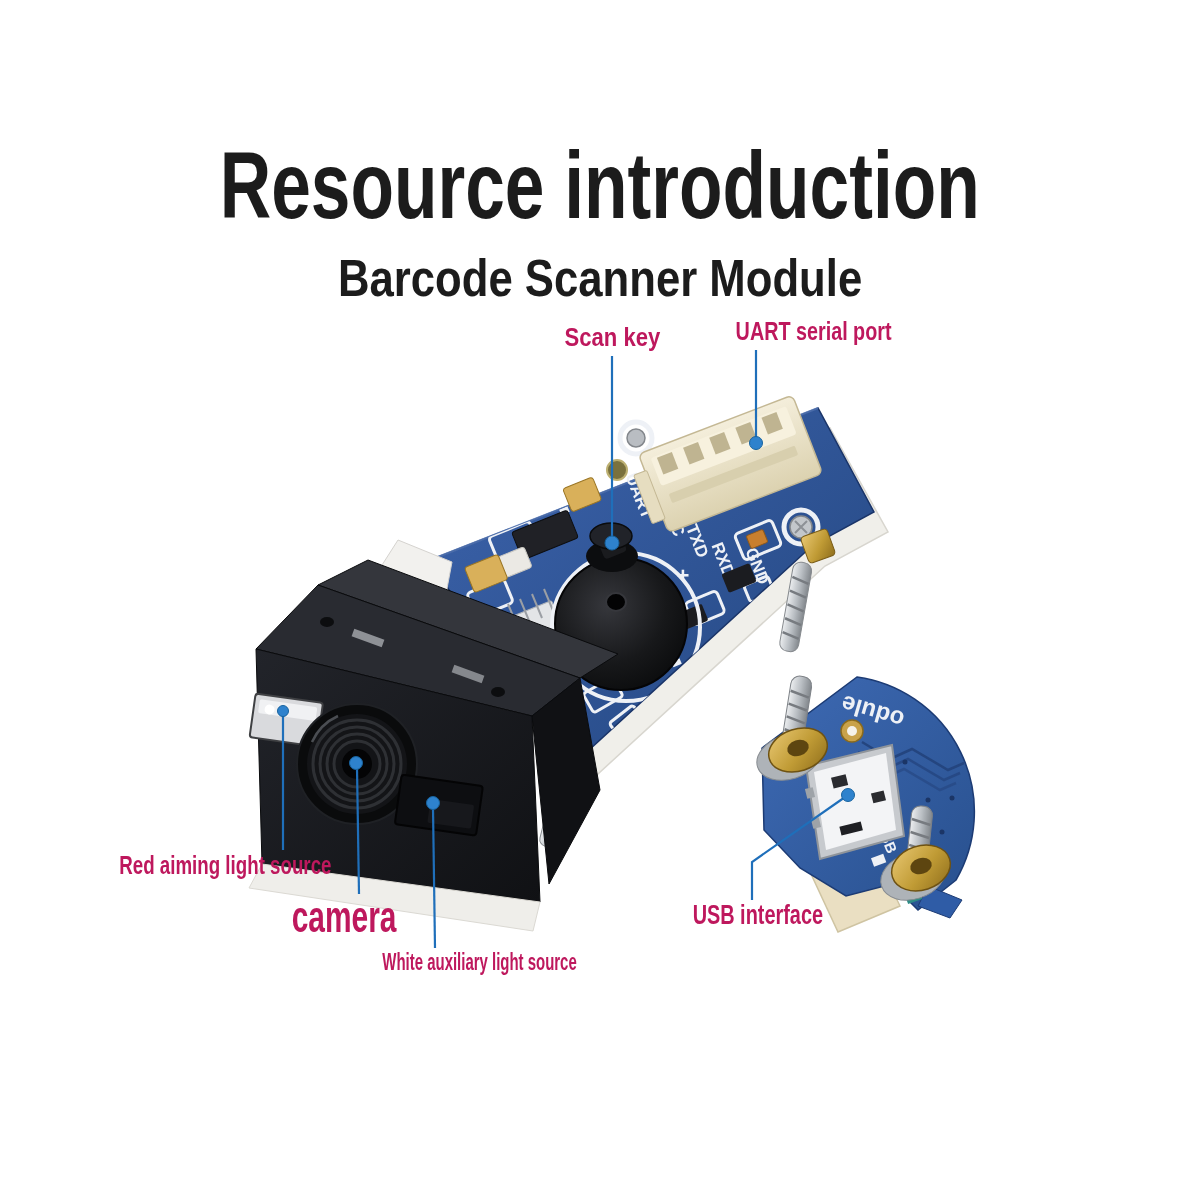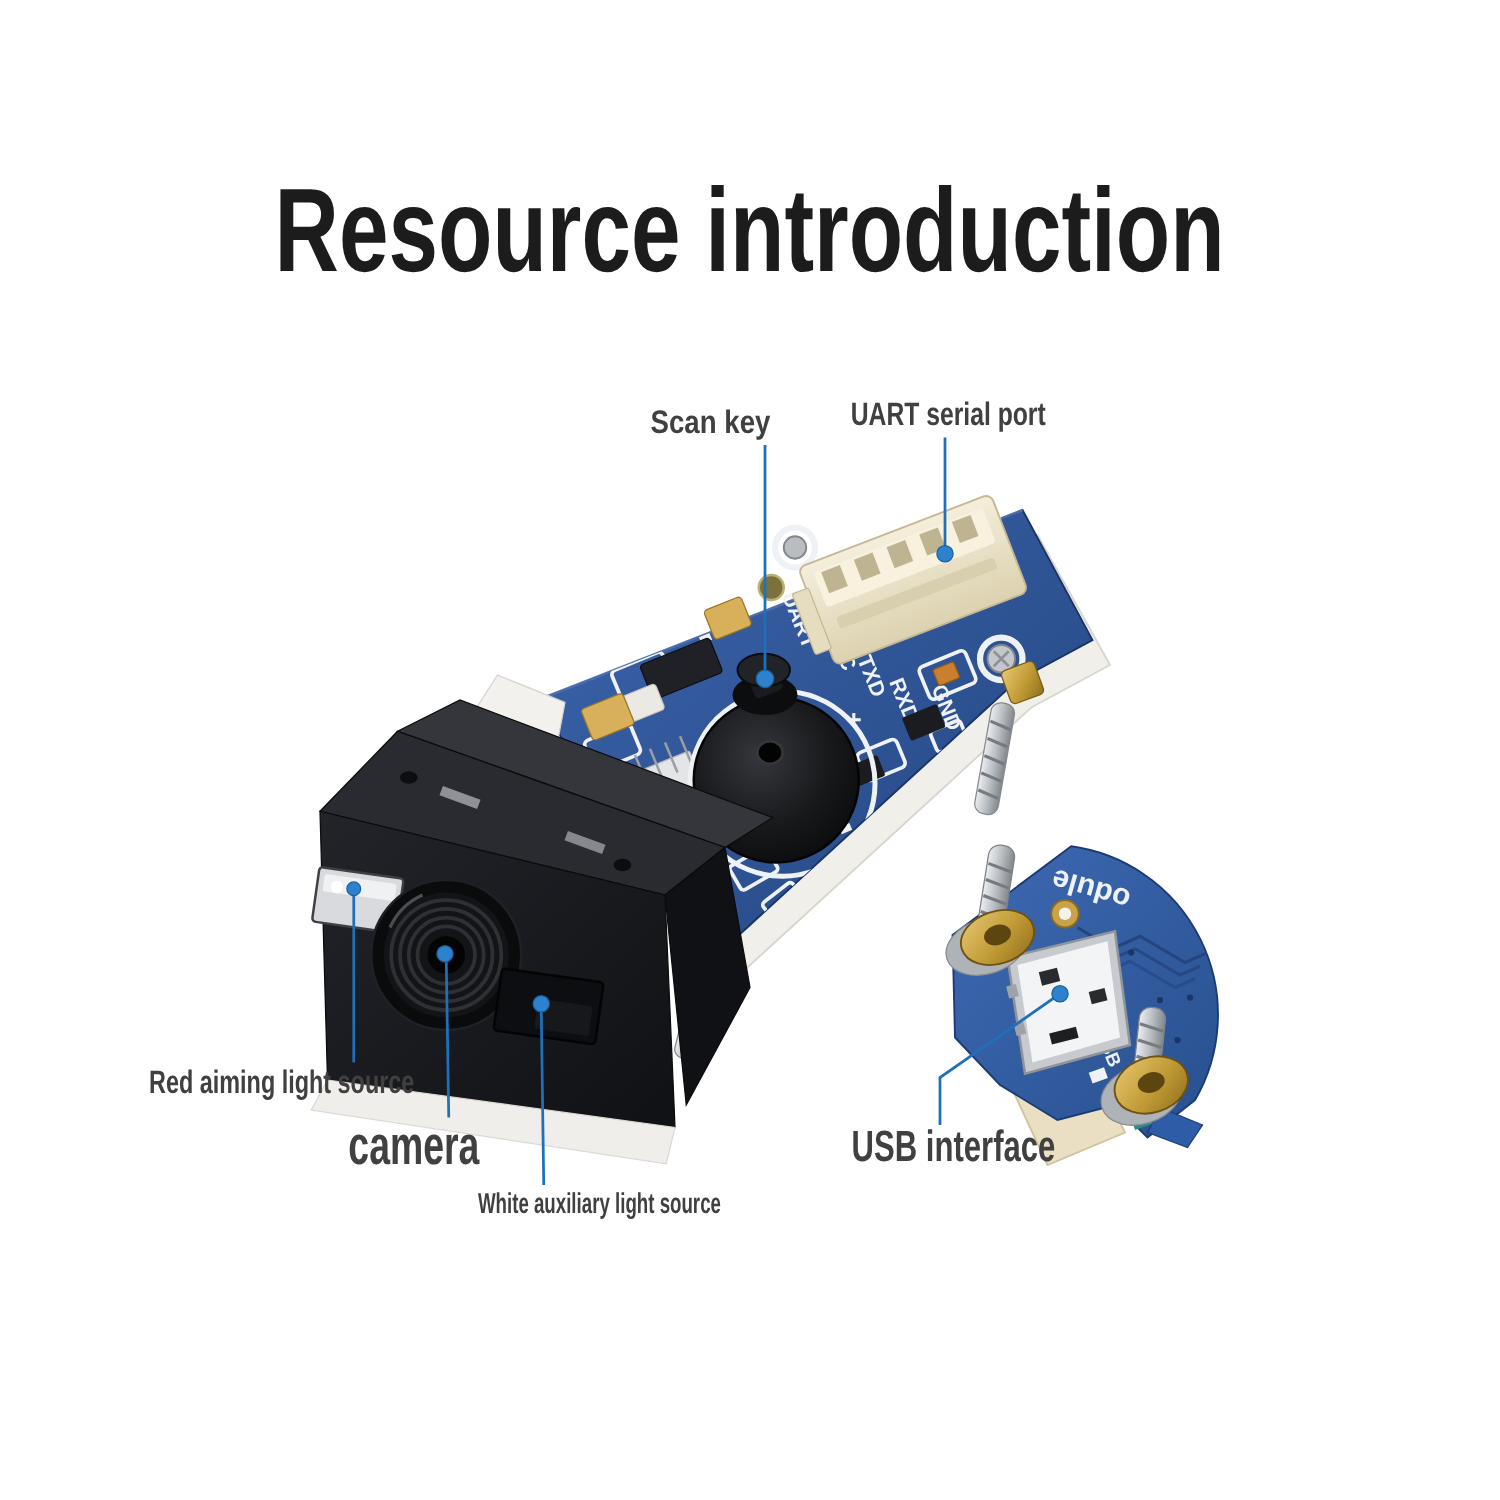--- a/index.html
+++ b/index.html
@@ -1,33 +1,36 @@
 <!DOCTYPE html>
 <html><head>
 <meta charset="utf-8">
 <style>
   html,body{margin:0;padding:0;background:#fff;}
   #stage{position:relative;width:1200px;height:1200px;background:#ffffff;overflow:hidden;
          font-family:"Liberation Sans",sans-serif;}
-  .lbl{position:absolute;font-weight:bold;color:#404040;line-height:1.05;text-decoration:underline;}
+  .lbl{position:absolute;text-align:center;font-weight:bold;color:#be185d;line-height:1.05;text-decoration:underline;}
   .cx{display:inline-block;white-space:nowrap;transform-origin:50% 50%;}
   #title{position:absolute;left:0;right:0;top:138px;text-align:center;font-weight:bold;
          color:#1c1c1c;font-size:95px;line-height:1;}
   #subtitle{position:absolute;left:0;right:0;top:252px;text-align:center;font-weight:bold;
          color:#1c1c1c;font-size:52px;line-height:1;}
   svg{position:absolute;left:0;top:0;}
   svg text{font-family:"Liberation Sans",sans-serif;font-weight:bold;}
 </style>
 </head>
 <body>
 
 <div id="stage">
 
   <div id="title">
     <span class="cx" style="transform:scaleX(.75)">Resource introduction</span>
+  </div>
+  <div id="subtitle">
+    <span class="cx" style="transform:scaleX(.84)">Barcode Scanner Module</span>
   </div>
 
   <svg width="1200" height="1200" viewBox="0 0 1200 1200">
     <defs>
       <linearGradient id="pcbGrad" x1="0" y1="0" x2="1" y2="1">
         <stop offset="0" stop-color="#3d64ad"></stop>
           <stop offset="1" stop-color="#22457e"></stop>
       </linearGradient>
       <linearGradient id="pcbGrad2" x1="0" y1="0" x2="1" y2="1">
         <stop offset="0" stop-color="#3e6ab4"></stop>
@@ -313,29 +316,29 @@
       <circle cx="283" cy="711" r="5.5" fill="#2e82cd"></circle>
       <circle cx="356" cy="763" r="6.5" fill="#2e82cd"></circle>
       <circle cx="433" cy="803" r="6.5" fill="#2e82cd"></circle>
       <circle cx="848" cy="795" r="6.5" fill="#2e82cd"></circle>
     </g>
   </svg>
 
   <div class="lbl" style="left:512px;top:324px;width:200px;font-size:26px">
     <span class="cx" style="transform:scaleX(.85)">Scan key</span>
   </div>
-  <div class="lbl" style="left:656px;top:318px;width:282px;font-size:26px">
+  <div class="lbl" style="left:673px;top:318px;width:282px;font-size:26px">
     <span class="cx" style="transform:scaleX(.76)">UART serial port</span>
   </div>
   <div class="lbl" style="left:78px;top:852px;width:270px;font-size:26px">
     <span class="cx" style="transform:scaleX(.72)">Red aiming light source</span>
   </div>
   <div class="lbl" style="left:254px;top:894px;width:180px;font-size:44px">
     <span class="cx" style="transform:scaleX(.68)">camera</span>
   </div>
   <div class="lbl" style="left:330px;top:950px;width:270px;font-size:23px">
     <span class="cx" style="transform:scaleX(.65)">White auxiliary light source</span>
   </div>
-  <div class="lbl" style="left:648px;top:900px;width:220px;font-size:35px">
+  <div class="lbl" style="left:648px;top:900px;width:220px;font-size:28px">
     <span class="cx" style="transform:scaleX(.71)">USB interface</span>
   </div>
 
 </div>
 
 </body></html>

